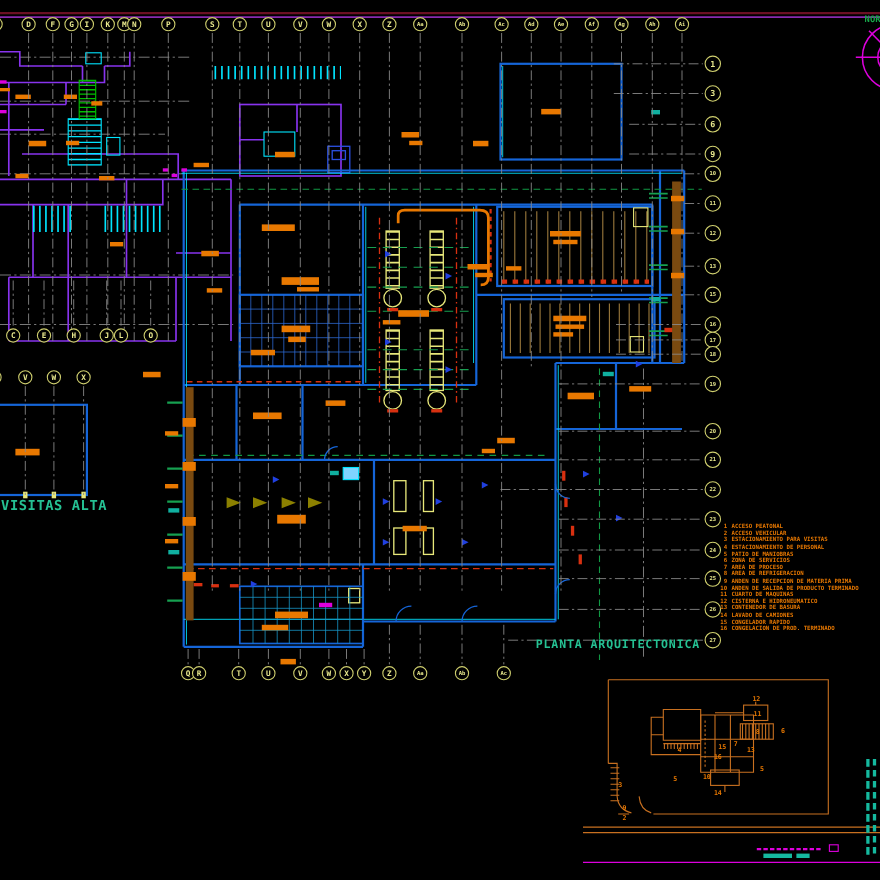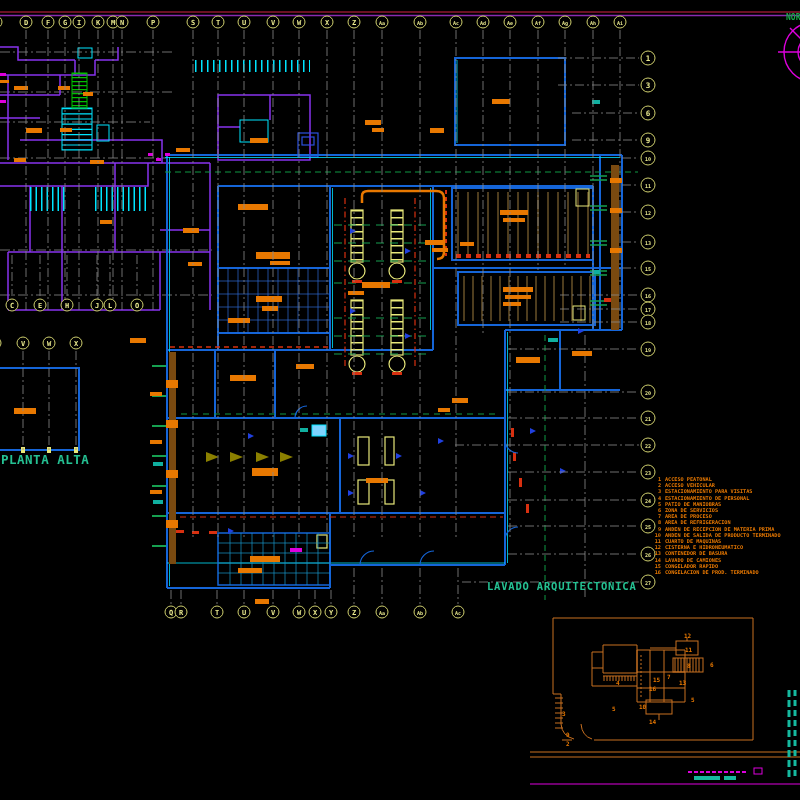--- a/index.html
+++ b/index.html
@@ -380,22 +380,22 @@
         <line x1="97" y1="255" x2="97" y2="296" stroke="#8a8a8a" stroke-width="0.8" stroke-dasharray="9 3 2 3"></line>
         <line x1="110" y1="255" x2="110" y2="296" stroke="#8a8a8a" stroke-width="0.8" stroke-dasharray="9 3 2 3"></line>
         <line x1="137" y1="255" x2="137" y2="296" stroke="#8a8a8a" stroke-width="0.8" stroke-dasharray="9 3 2 3"></line>
         <line x1="-5" y1="351" x2="-5" y2="450" stroke="#8a8a8a" stroke-width="0.8" stroke-dasharray="9 3 2 3"></line>
         <line x1="23" y1="351" x2="23" y2="450" stroke="#8a8a8a" stroke-width="0.8" stroke-dasharray="9 3 2 3"></line>
         <line x1="49" y1="351" x2="49" y2="450" stroke="#8a8a8a" stroke-width="0.8" stroke-dasharray="9 3 2 3"></line>
         <line x1="76" y1="351" x2="76" y2="450" stroke="#8a8a8a" stroke-width="0.8" stroke-dasharray="9 3 2 3"></line>
       </g>
 </svg>
 
-<div class="title-main" style="left:487px;top:580px">LAVADO ARQUITECTONICA</div>
-<div class="title-sec" style="left:1px;top:452px">PLANTA ALTA</div>
+<div class="title-main" style="left:487px;top:580px">PLANTA ARQUITECTONICA</div>
+<div class="title-sec" style="left:1px;top:452px">VISITAS ALTA</div>
 <div class="north-label" style="left:786px;top:13px">NORTE</div>
 
 <div id="legend">
       <div class="legend-row">
         <span class="num">1</span>
         <span class="txt">ACCESO PEATONAL</span>
       </div>
       <div class="legend-row">
         <span class="num">2</span>
         <span class="txt">ACCESO VEHICULAR</span>

